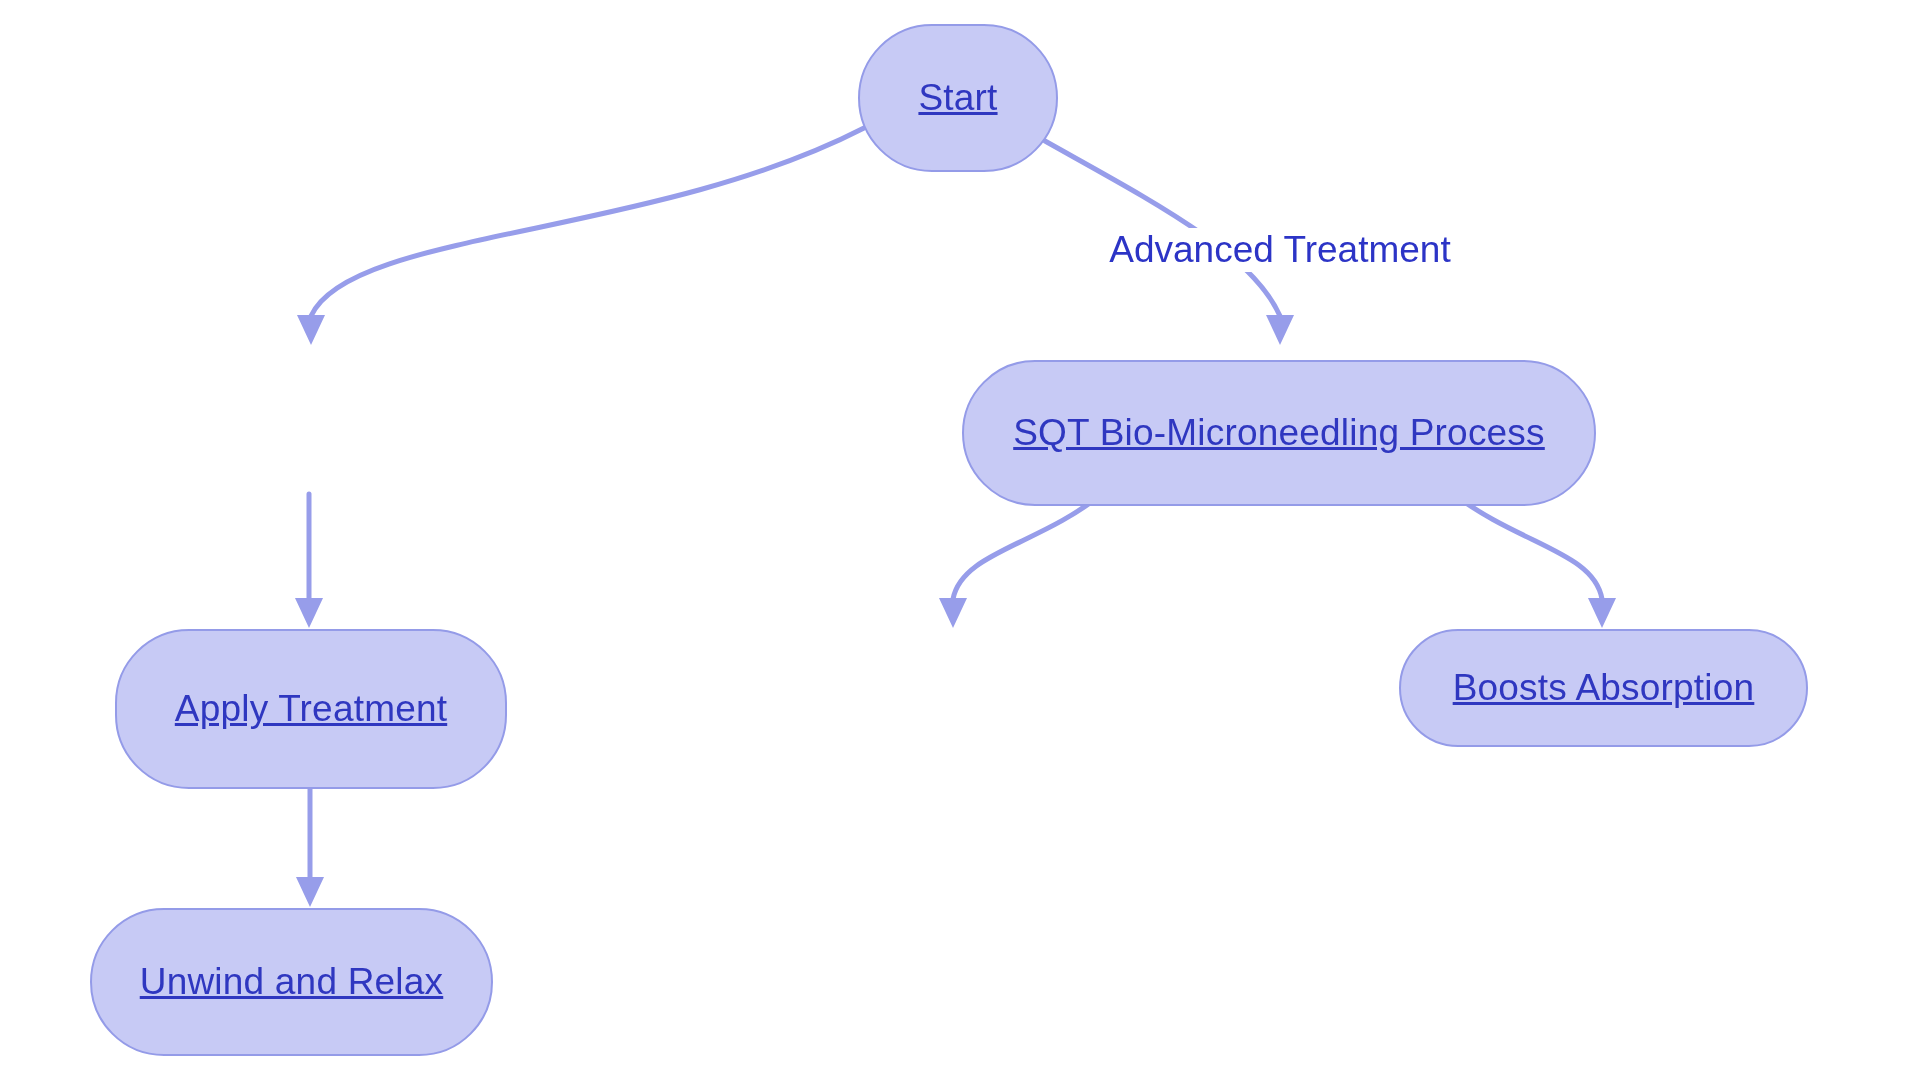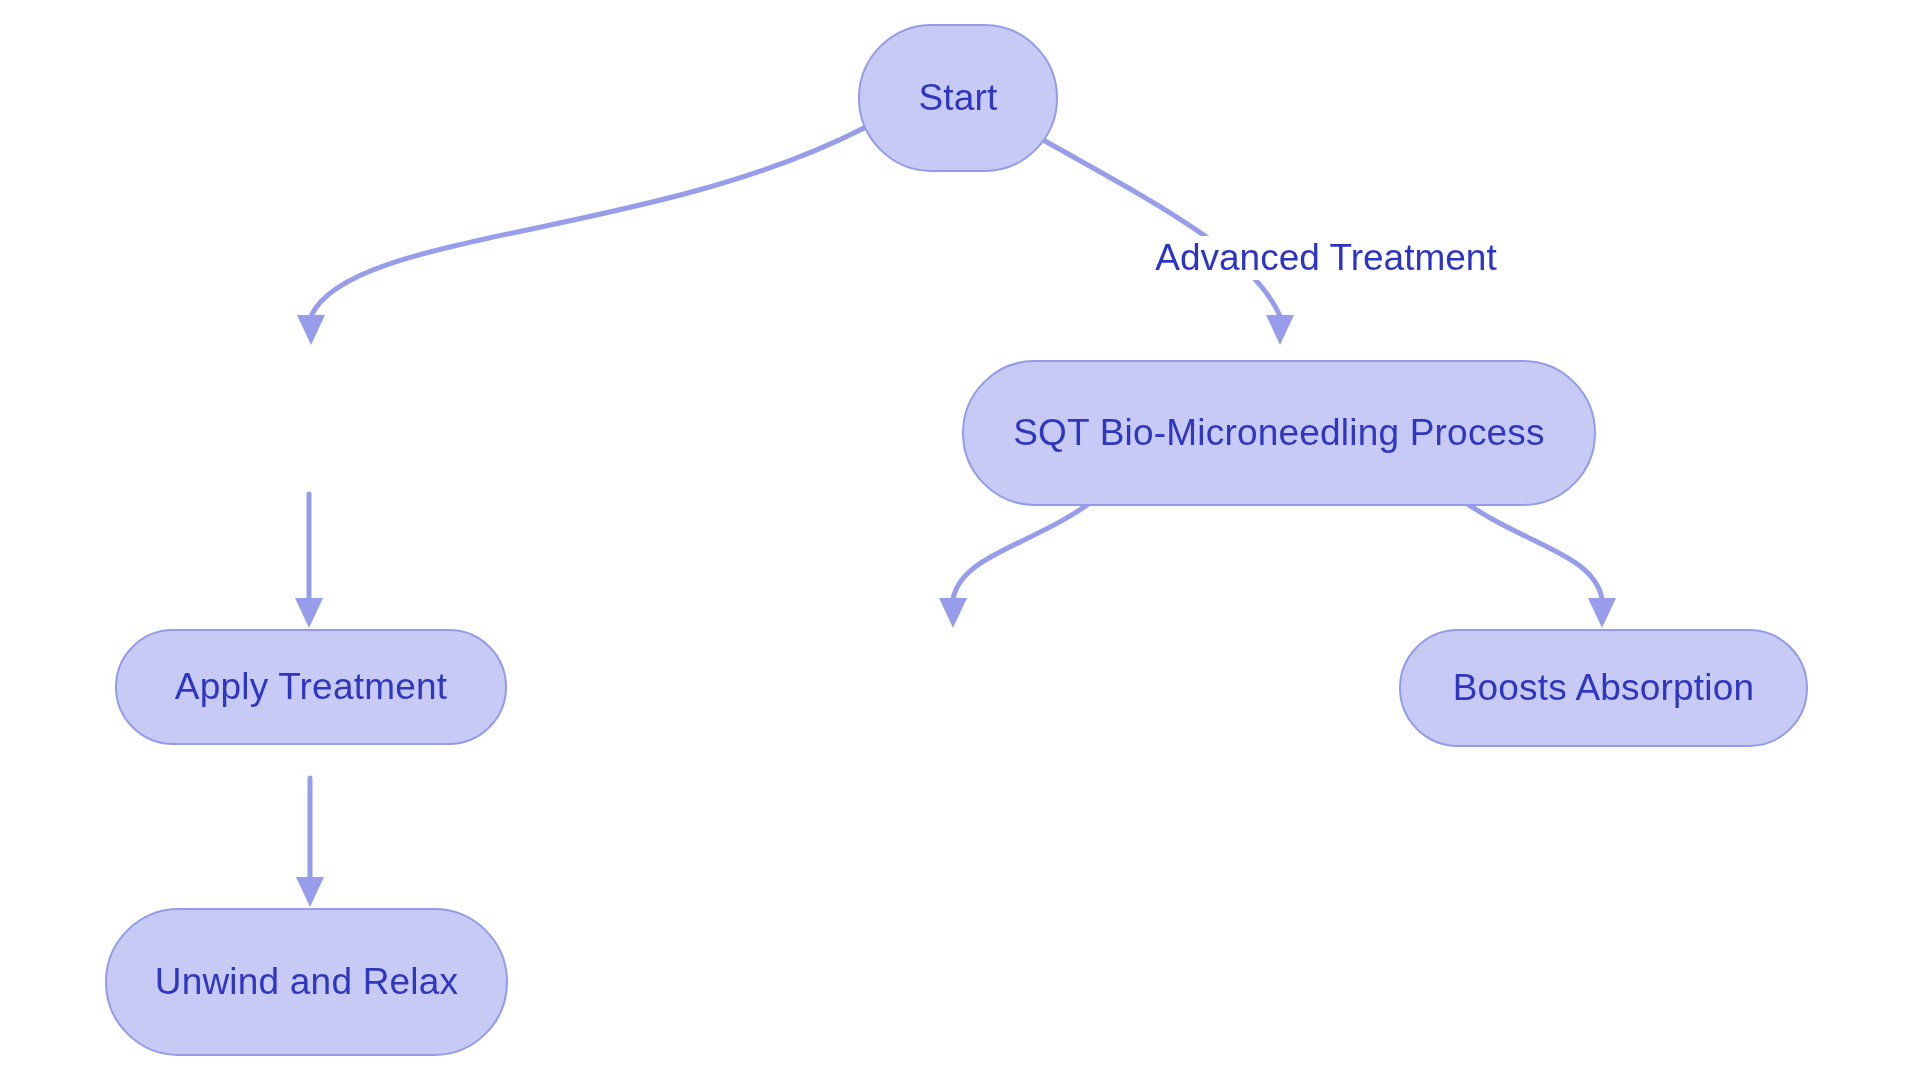--- a/index.html
+++ b/index.html
@@ -41,38 +41,38 @@
     align-items: center;
     justify-content: center;
     background: var(--node-fill);
     border: 2.5px solid var(--node-border);
     border-radius: 74px;
     color: var(--node-text);
     font-size: 37px;
     letter-spacing: 0.2px;
     white-space: nowrap;
     text-align: right;
+    text-decoration: underline;
   }
   .node-start               { left: 858px;  top: 24px;  width: 200px; height: 148px; }
   .node-cleanse-face        { left: 142px;  top: 345px; width: 332px; height: 148px; }
   .node-sqt                 { left: 962px;  top: 360px; width: 634px; height: 146px; }
-  .node-apply-treatment     { left: 115px;  top: 629px; width: 392px; height: 116px; }
+  .node-apply-treatment     { left: 115px;  top: 629px; width: 392px; height: 160px; }
   .node-collagen            { left: 634px;  top: 629px; width: 639px; height: 148px; }
   .node-absorption          { left: 1399px; top: 629px; width: 409px; height: 118px; }
-  .node-unwind              { left: 105px;  top: 908px; width: 403px; height: 148px; }
+  .node-unwind              { left: 90px;  top: 908px; width: 403px; height: 148px; }
   .edge-label {
     position: absolute;
-    left: 1280px; top: 258px;
+    left: 1280px; top: 250px;
     transform: translate(-50%, -50%);
     background: var(--background);
     color: var(--edge-label-text);
     font-size: 37px;
     padding: 1px 6px;
     white-space: nowrap;
-    margin-left: 46px;
   }
 </style>
 </head>
 <body>
 
 <div class="canvas">
 
   <svg class="edges-svg" viewBox="0 0 1920 1083">
 
     <path class="edge-path" d="M 864 128 C 650 238, 350 230, 311 316"></path>

